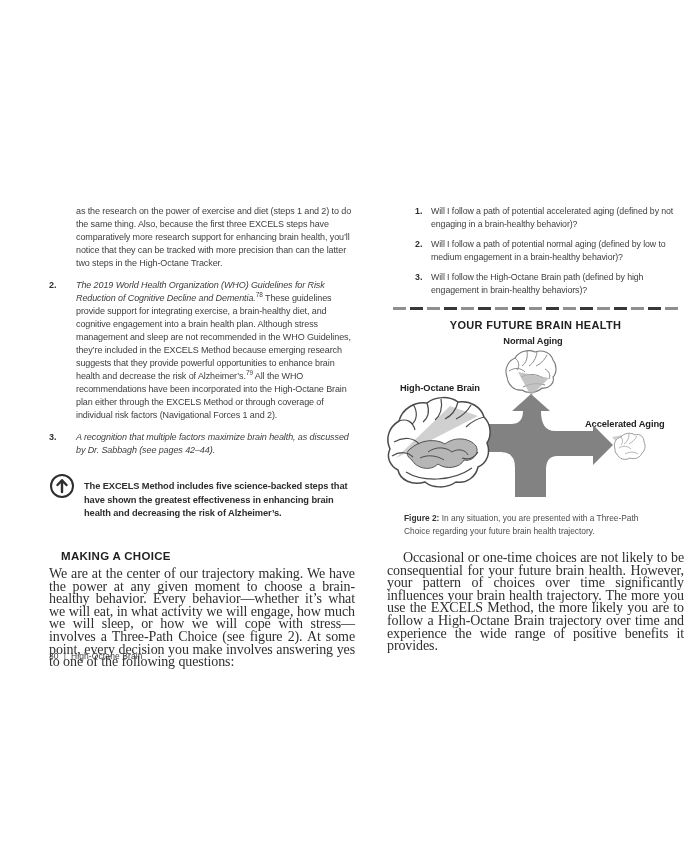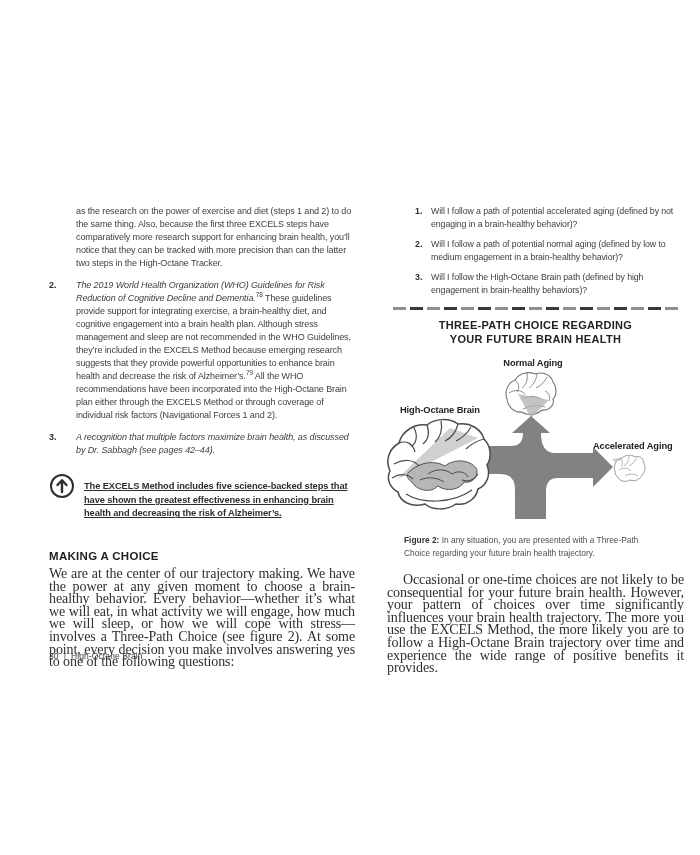--- a/index.html
+++ b/index.html
@@ -14,24 +14,24 @@
   .list-indent{margin-left:27px;}
   .li-row{display:flex;margin-top:9px;}
   .li-num{width:14px;flex:0 0 14px;font-weight:bold;font-size:9px;line-height:13px;color:#2e2e2e;}
   .li-body{flex:1;margin-left:13px;}
   .italic{font-style:italic;}
   sup{font-size:6.5px;line-height:0;}
 
   
   .callout{display:flex;margin-top:14px;align-items:flex-start;}
   .callout-icon{flex:0 0 26px;width:26px;height:26px;margin-top:2px;}
-  .callout-text{margin-left:9px;font-size:9.3px;line-height:13.5px;font-weight:bold;color:#2d2d2d;letter-spacing:-0.1px;text-decoration:underline;}
-
-  
-  .h-section{font-size:11.5px;font-weight:bold;letter-spacing:0.3px;color:#1f1f1f;margin:20px 0 6px 0;}
+  .callout-text{margin-left:9px;font-size:9.3px;line-height:13.5px;font-weight:bold;color:#2d2d2d;letter-spacing:-0.1px;}
+
+  
+  .h-section{font-size:11.5px;font-weight:bold;letter-spacing:0.3px;color:#1f1f1f;margin:20px 0 6px 12px;}
 
   
   .serif-p{font-family:"Liberation Serif",serif;font-size:14px;line-height:12.6px;letter-spacing:-0.1px;
            color:#2f2f2f;text-align:justify;margin:0;}
   .indent-first{text-indent:16px;}
 
   
   .footer{position:absolute;top:651px;font-size:8.5px;color:#3d3d3d;letter-spacing:0.1px;}
   .footer-left{left:49px;width:306px;text-align:left;}
   .footer-right{left:387px;width:297px;text-align:right;}
@@ -43,25 +43,25 @@
   .q-text{flex:1;margin-left:4px;font-size:8.8px;line-height:13px;letter-spacing:-0.1px;color:#404040;}
 
   
   .dash-divider{height:3px;margin:10px 6px 8px 6px;
     background:repeating-linear-gradient(90deg,#8f8f8f 0 13px,#ffffff 13px 17px,#383838 17px 30px,#ffffff 30px 34px);}
 
   .fig-title{font-size:11px;line-height:14px;font-weight:bold;letter-spacing:0.3px;color:#222;
              text-align:center;margin:4px 0 0 0;}
 
   
-  .figure-area{position:relative;height:172px;margin-top:10px;}
+  .figure-area{position:relative;height:172px;margin-top:2px;}
   .fig-label{position:absolute;font-size:9.3px;font-weight:bold;color:#232323;letter-spacing:-0.1px;white-space:nowrap;}
   .lbl-normal{left:96px;top:2px;width:100px;text-align:center;}
   .lbl-high{left:13px;top:49px;}
-  .lbl-acc{left:206px;top:85px;}
+  .lbl-acc{left:198px;top:85px;}
   .fig-svg{position:absolute;}
   .svg-arrows{left:0;top:0;}
   .svg-brain-normal{left:114px;top:13px;}
   .svg-brain-big{left:-7px;top:60px;}
   .svg-brain-small{left:224px;top:97px;}
 
   .fig-caption{margin:6px 0 8px 17px;width:244px;font-size:8.4px;line-height:13px;color:#4e4e4e;}
   .fig-caption .cap-bold{font-weight:bold;color:#333;}
 
   .right-body{margin-top:14px;}
@@ -110,21 +110,20 @@
       <span class="q-num">2.</span>
       <span class="q-text">Will I follow a path of potential normal aging (defined by low to medium engagement in a brain-healthy behavior)?</span>
     </div>
     <div class="q-row">
       <span class="q-num">3.</span>
       <span class="q-text">Will I follow the High-Octane Brain path (defined by high engagement in brain-healthy behaviors)?</span>
     </div>
 
     <div class="dash-divider"></div>
 
-    <p class="fig-title">THREE-PATH CHOICE REGARDING</p>
     <p class="fig-title" style="margin-top:0;">YOUR FUTURE BRAIN HEALTH</p>
 
     <div class="figure-area">
 
       <span class="fig-label lbl-normal">Normal Aging</span>
       <span class="fig-label lbl-high">High-Octane Brain</span>
       <span class="fig-label lbl-acc">Accelerated Aging</span>
 
       <svg class="fig-svg svg-brain-normal" width="58" height="48" viewBox="0 0 58 48">
         <g fill="#ffffff" stroke="#787878" stroke-width="1.1">

